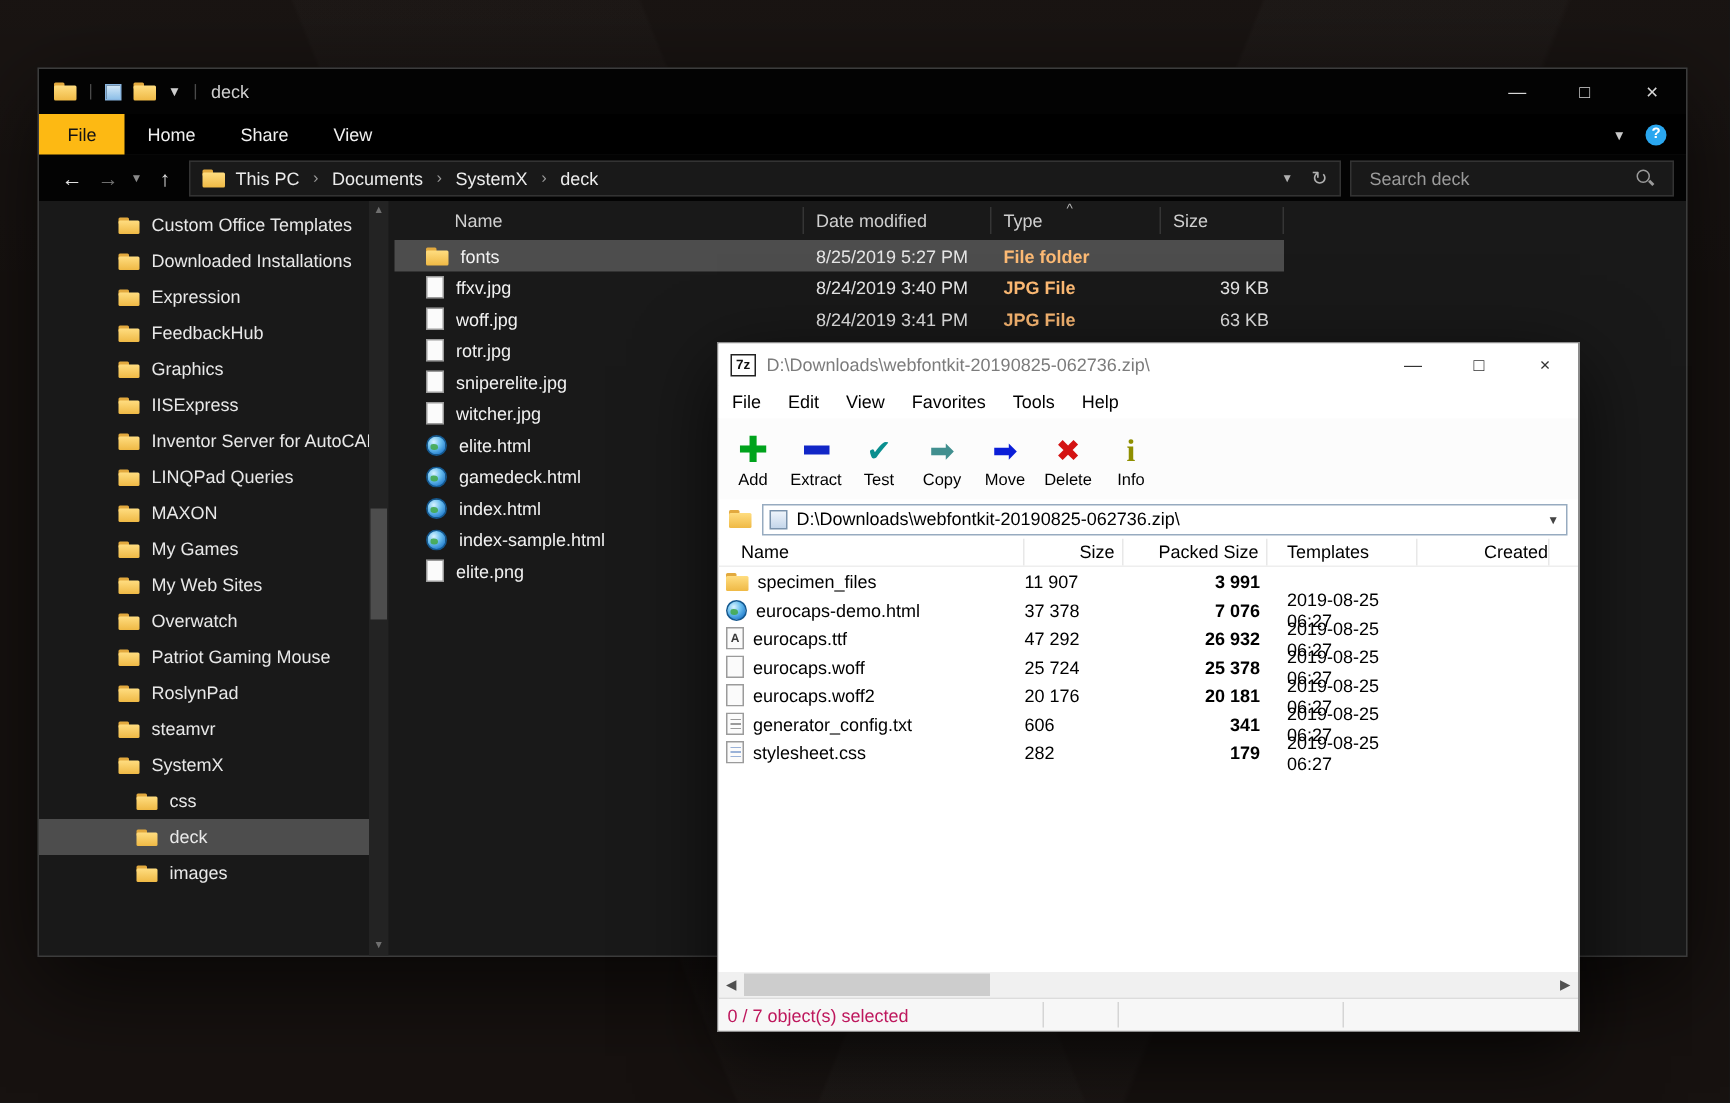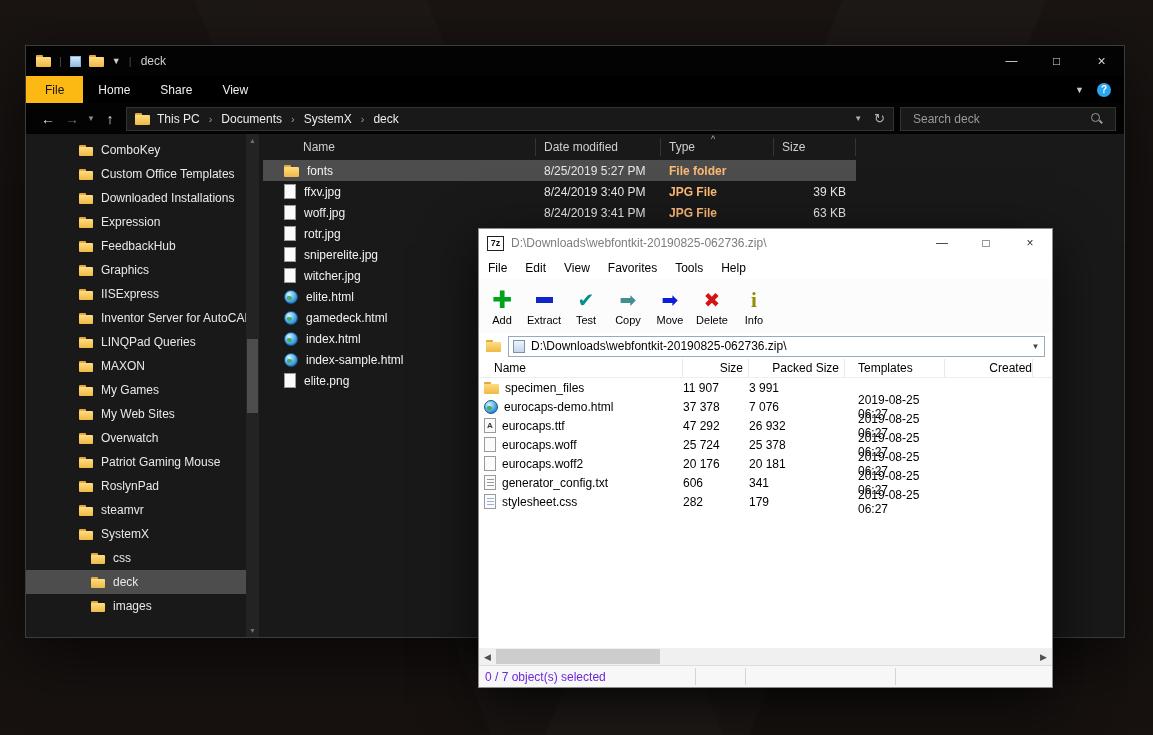--- a/index.html
+++ b/index.html
@@ -146,30 +146,30 @@
   .z-head{ display:flex; height:19px; align-items:center; border-bottom:1px solid #eee; }
   .zh{ height:100%; display:flex; align-items:center; border-right:1px solid #e8e8e8; color:#000; }
   .zh-name{ width:204px; padding-left:15px; }
   .zh-size{ width:66px; justify-content:flex-end; padding-right:5px; }
   .zh-packed{ width:96px; justify-content:flex-end; padding-right:5px; }
   .zh-mod{ width:100px; padding-left:13px; }
   .zh-created{ width:88px; padding-left:13px;justify-content:flex-end; }
   .z-row{ height:19px; display:flex; align-items:center; }
   .zr-name{ width:204px; display:flex; align-items:center; gap:6px; padding-left:5px; overflow:hidden; }
   .zr-size{ width:66px; padding-right:5px; }
-  .zr-packed{ width:96px; text-align:left; padding-right:5px; }
+  .zr-packed{ width:96px; text-align:right; padding-right:5px;font-weight:bold; }
   .zr-mod{ width:100px; padding-left:13px; }
   .zr-created{ width:88px; padding-left:13px; }
   .z-hscroll{ height:17px; background:#f0f0f0; position:relative; }
   .z-sarrow{ position:absolute; top:0; width:17px; height:17px; display:flex; align-items:center; justify-content:center;
     color:#505050; font-size:9px; }
   .z-sarrow.left{ left:0; } .z-sarrow.right{ right:0; }
   .z-thumb{ position:absolute; left:17px; top:1px; height:15px; width:164px; background:#cdcdcd; }
   .z-status{ height:22px; border-top:1px solid #dcdcdc; background:#f7f7f7; position:relative;
-    display:flex; align-items:center; padding-left:6px; color:#6d28d9; }
+    display:flex; align-items:center; padding-left:6px; color:#be185d; }
   .z-status-sep{ position:absolute; top:2px; bottom:2px; width:1px; background:#d5d5d5; }
 </style>
 </head>
 <body>
 
 <div class="explorer">
   <div class="ex-titlebar">
     <div class="qat">
       <span class="fico ico-folder"></span>
       <span class="qat-sep">|</span>
@@ -221,24 +221,20 @@
     <div class="search">
       <span>Search deck</span>
       <span class="mag"></span>
     </div>
   </div>
 
   <div class="ex-body">
     <div class="sidebar">
         <div class="side-item ind0">
           <span class="fico ico-folder"></span>
-          <span>ComboKey</span>
-        </div>
-        <div class="side-item ind0">
-          <span class="fico ico-folder"></span>
           <span>Custom Office Templates</span>
         </div>
         <div class="side-item ind0">
           <span class="fico ico-folder"></span>
           <span>Downloaded Installations</span>
         </div>
         <div class="side-item ind0">
           <span class="fico ico-folder"></span>
           <span>Expression</span>
         </div>

